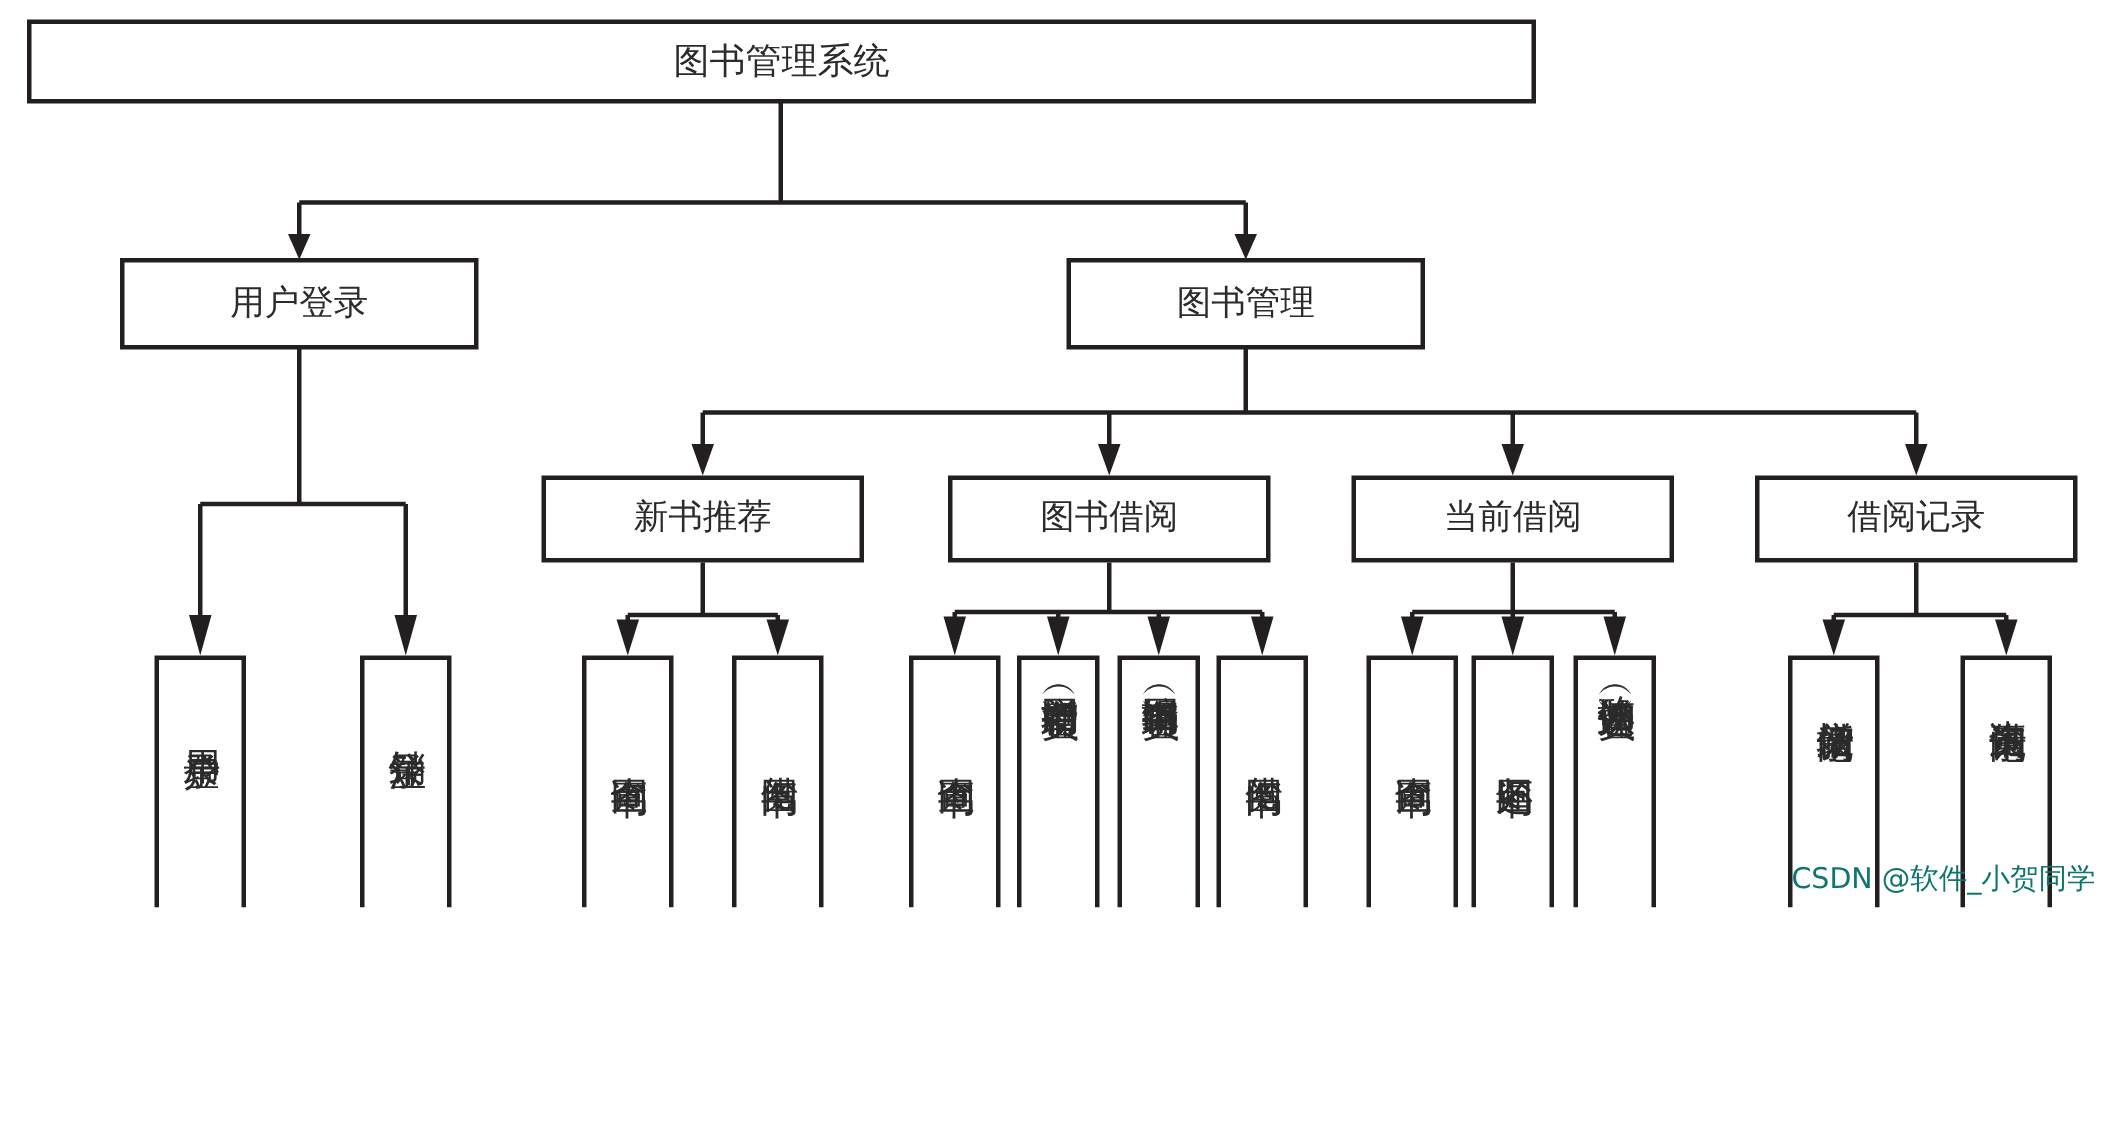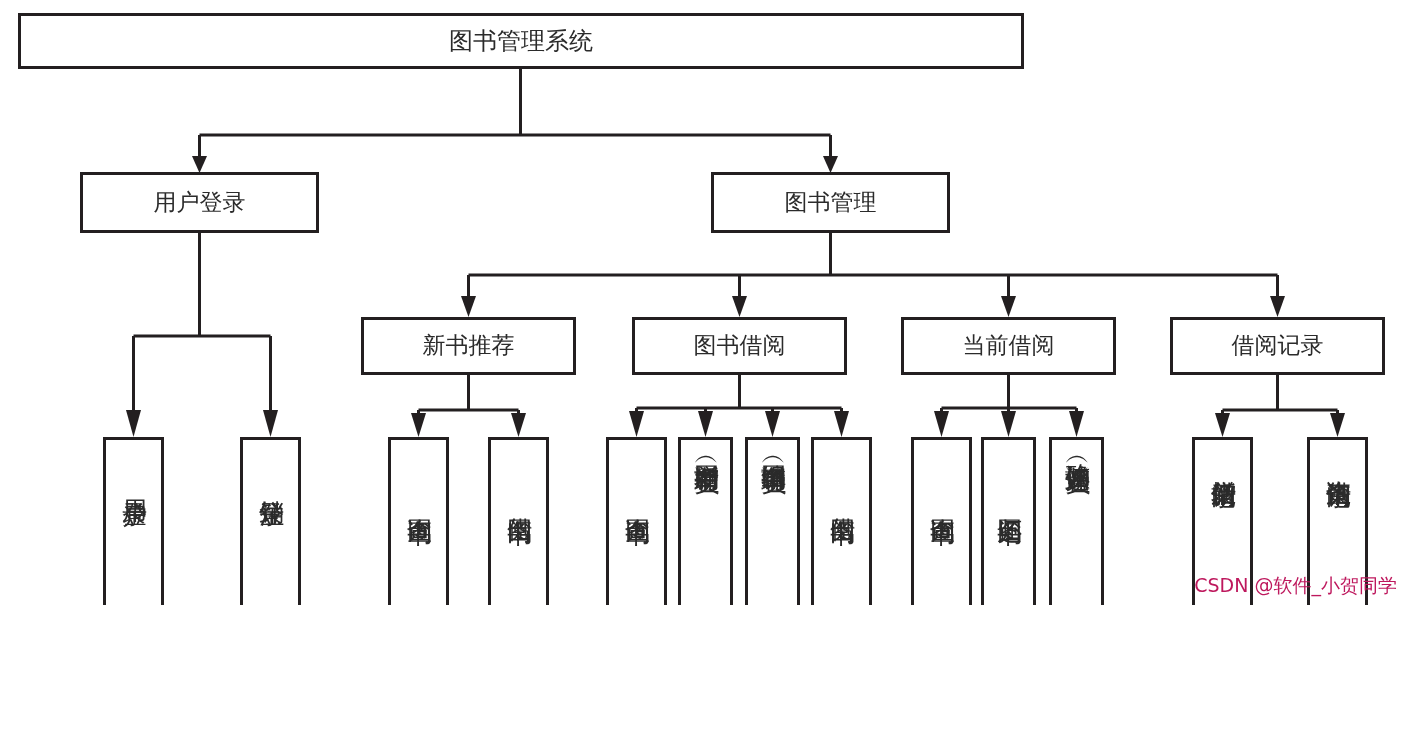--- a/index.html
+++ b/index.html
@@ -68,21 +68,21 @@
     text-orientation: upright;
     letter-spacing: 1px;
     white-space: pre;
   }
   .watermark {
     position: absolute;
     right: 8px;
     bottom: 6px;
     font-family: "DejaVu Sans", "Liberation Sans", sans-serif;
     font-size: 19px;
-    color: #be185d;
+    color: #0f766e;
     white-space: pre;
     user-select: none;
   }
 </style>
 </head>
 <body>
 
 <div id="diagram-root">
 
   <svg class="diagram-canvas" viewBox="0 0 1405 747" xmlns="http://www.w3.org/2000/svg">

